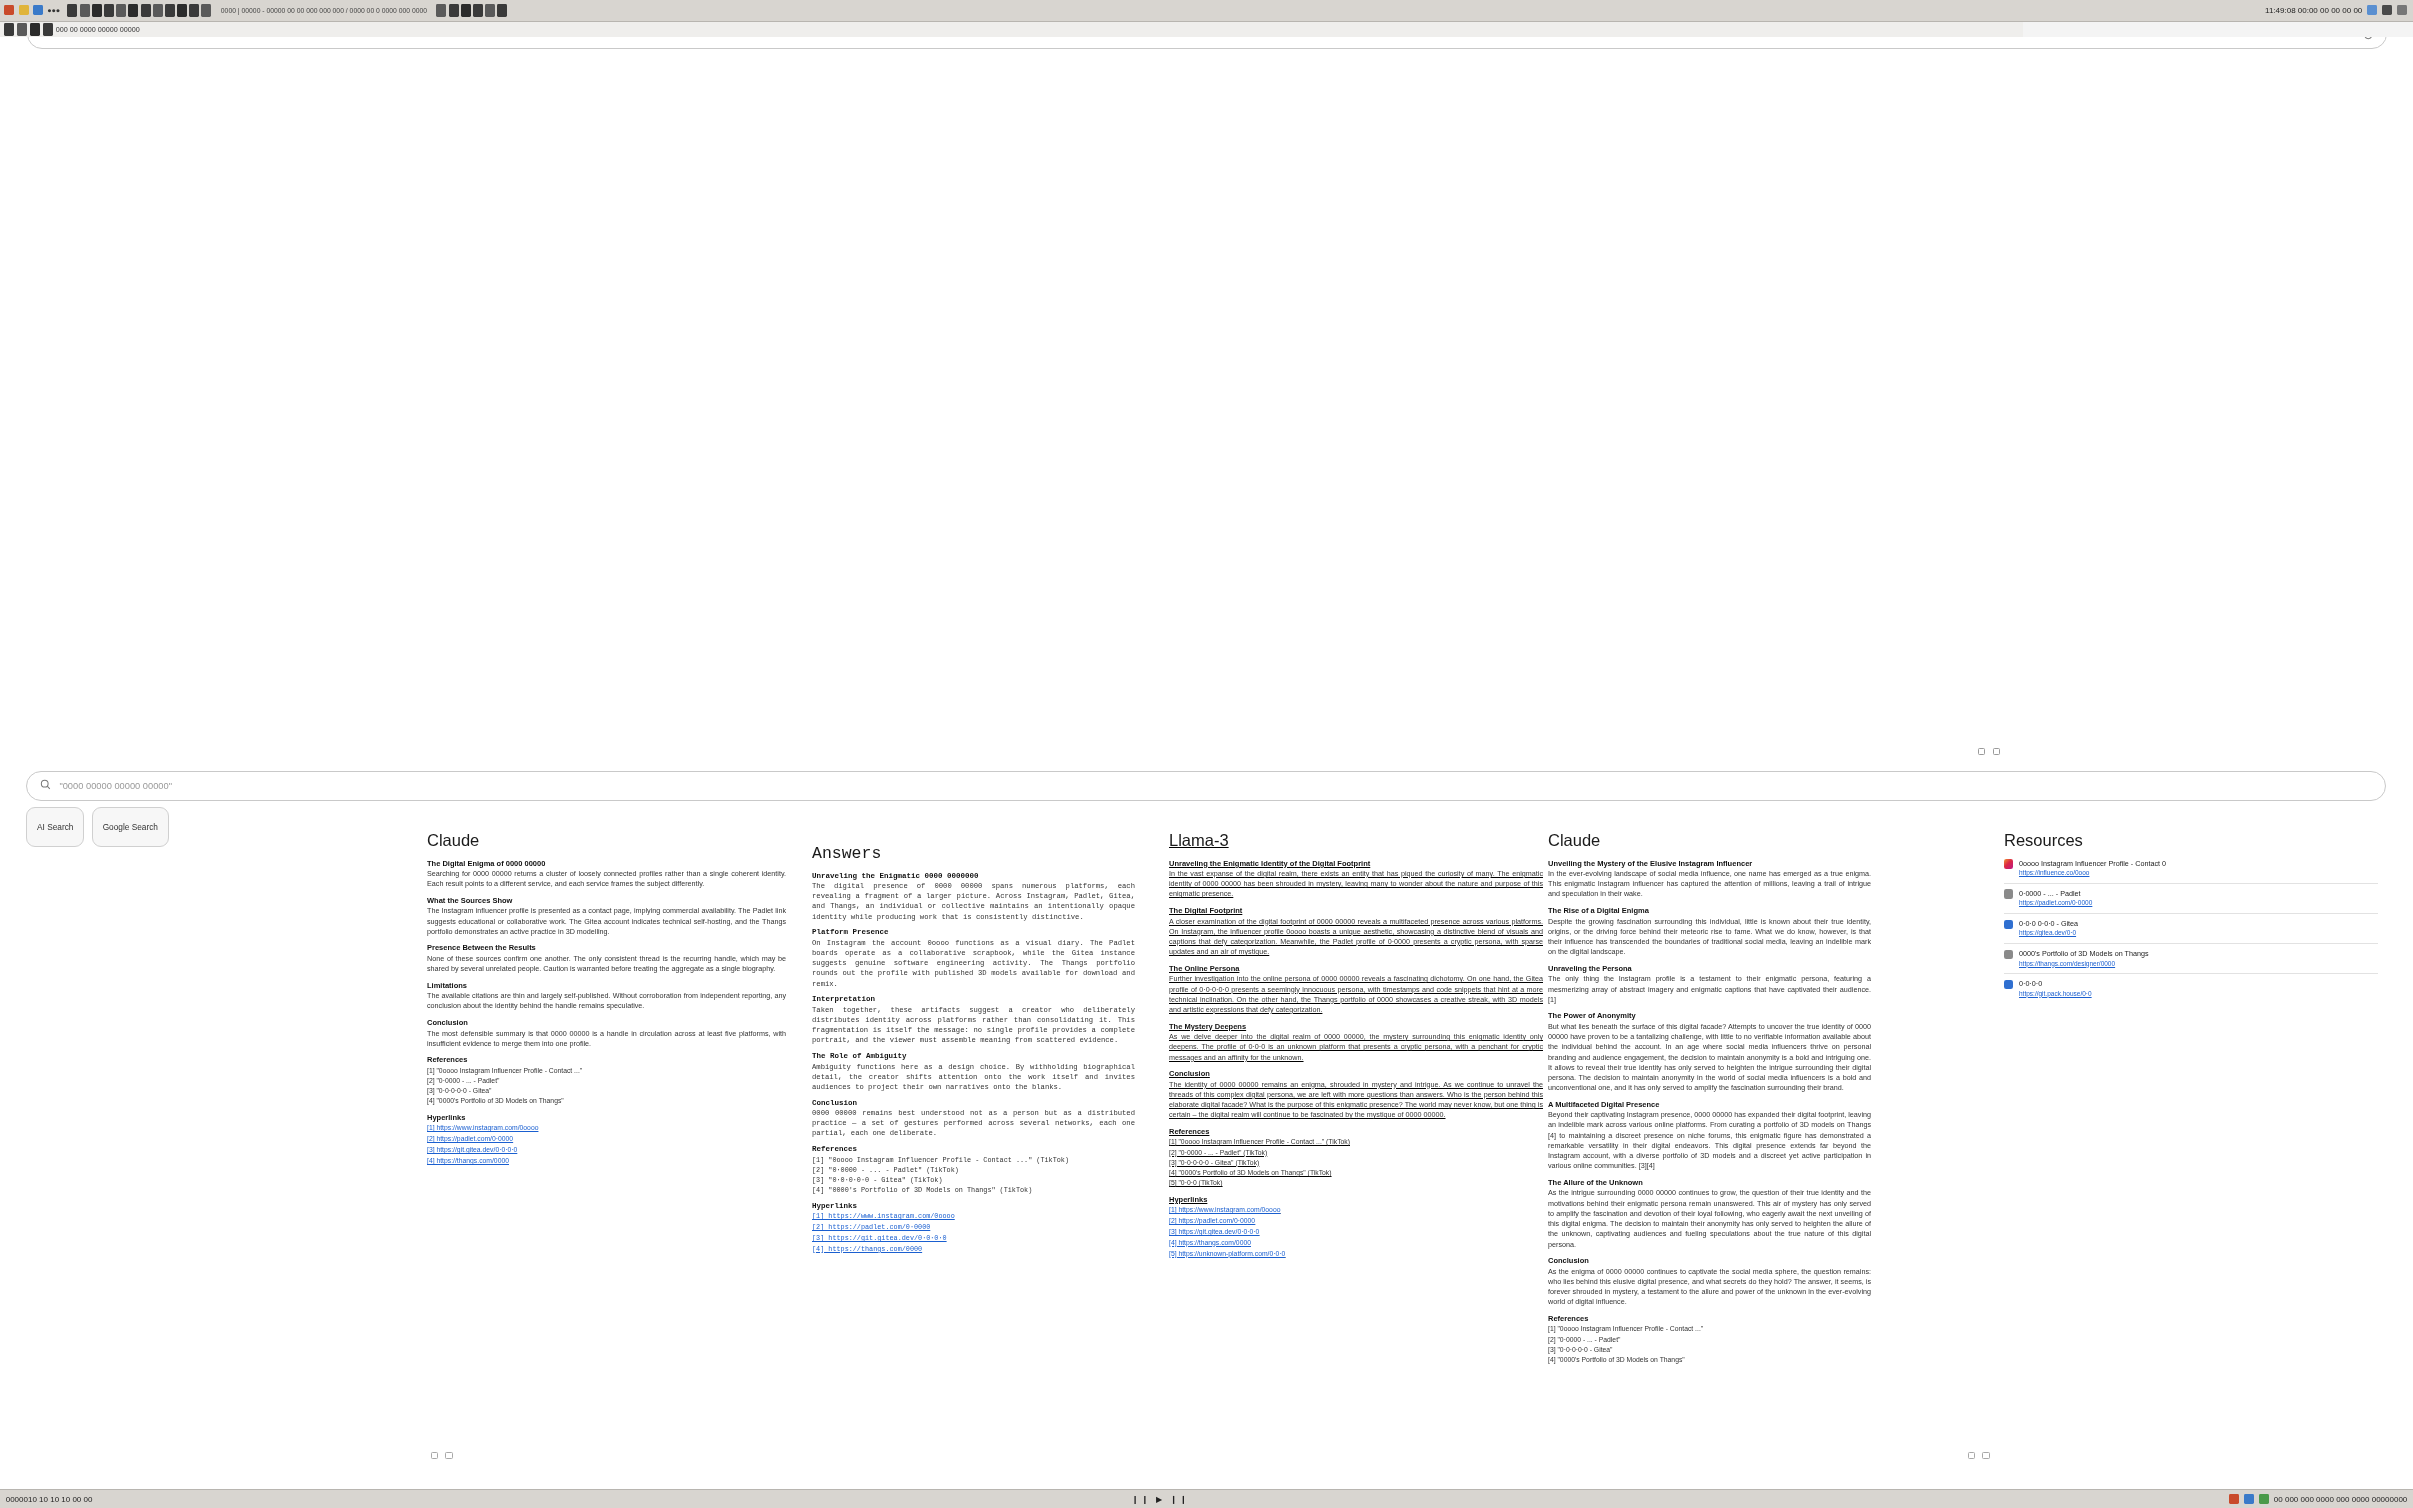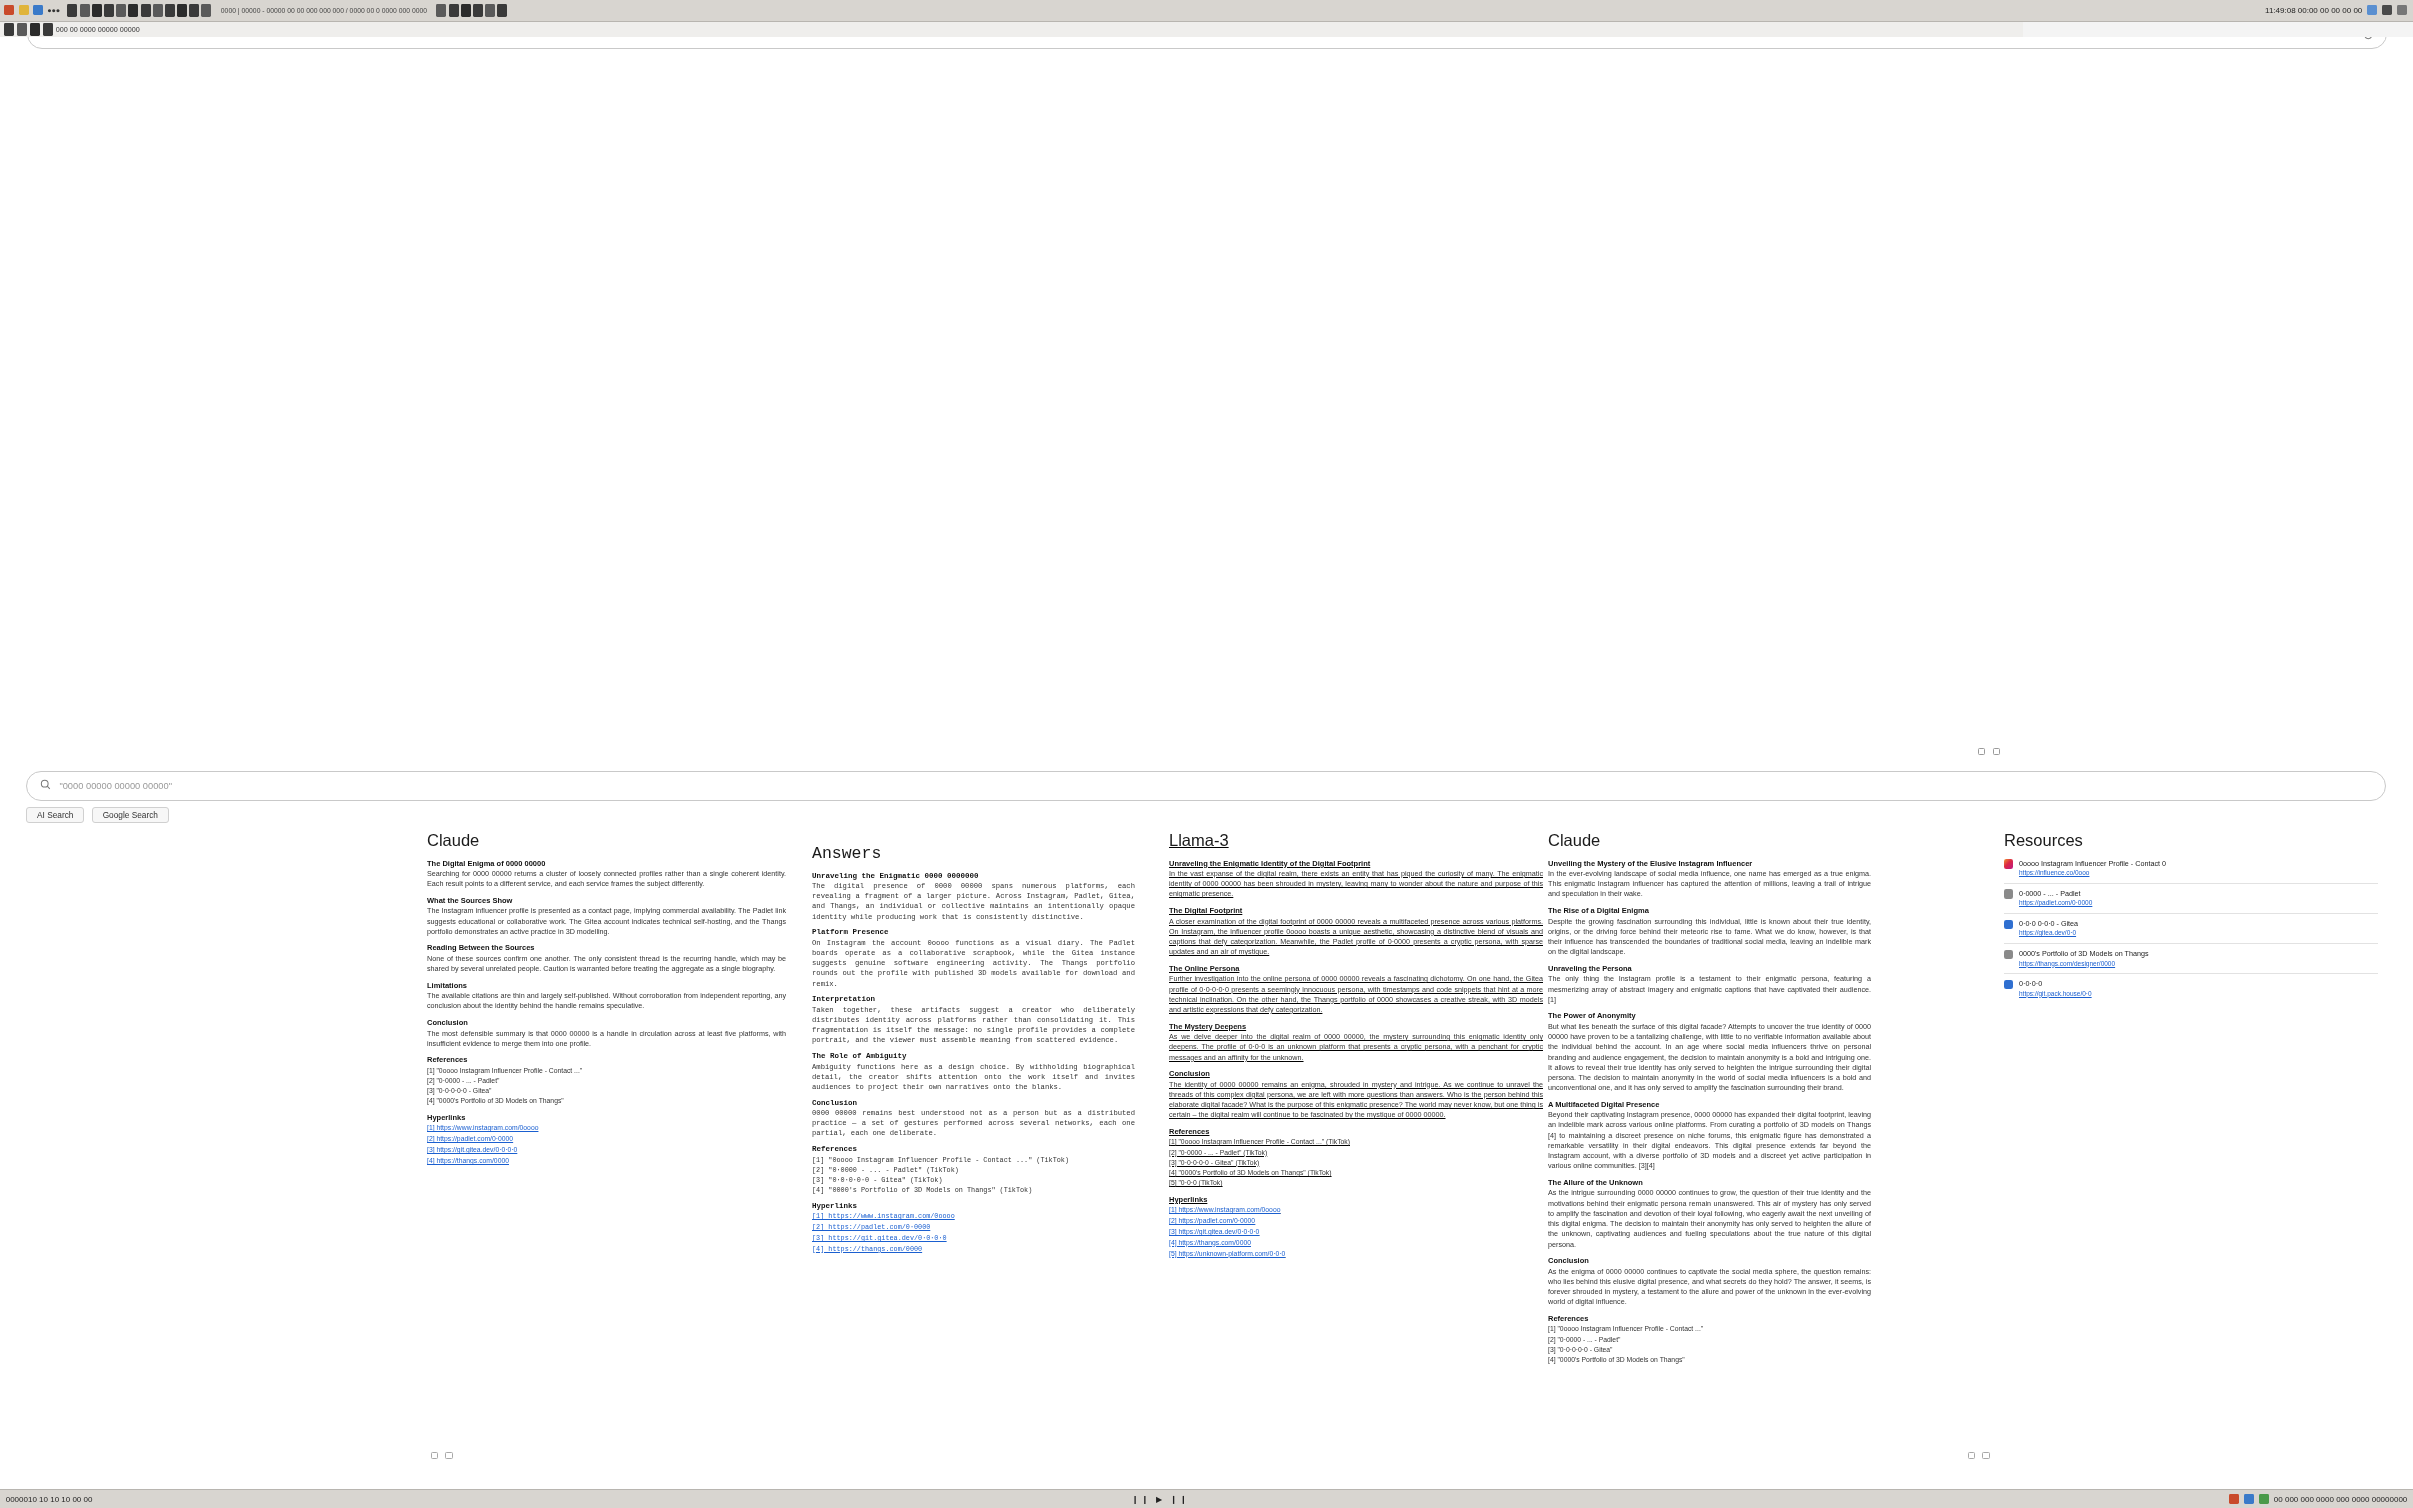--- a/index.html
+++ b/index.html
@@ -75,21 +75,21 @@
   .searchbox {
     height: 30px; border: 0.7px solid #c9c9c9; border-radius: 16px;
     background: #fff; display: flex; align-items: center;
     padding: 0 13px; gap: 8.6px; font-size: 9.3px; color: #555;
   }
   .searchbox .mag { flex: 0 0 auto; }
   .searchbox .sb-text { flex: 1; color: #9a9a9a; font-size: 9.3px; }
   .btnrow { display: flex; gap: 7.2px; margin-top: 6.5px; }
   .btn {
     border: 0.7px solid #d0d0d0; background: #f7f7f7;
-    border-radius: 3px; padding: 2px 10px;
+    border-radius: 9px; padding: 14px 10px;
     font-size: 8.3px; color: #333;
   }
 
   
   .cols { position: absolute; left: 0; top: 0; width: 2413px; }
   .col { position: absolute; top: 0; }
   .col h2.colhead {
     margin: 0 0 8.6px 0; font-size: 16.5px; font-weight: 400; color: #1a1a1a;
   }
   .sec-title { font-weight: bold; font-size: 7.5px; color: #111; margin: 6.5px 0 1.4px 0; }
@@ -282,21 +282,21 @@
 
       <div class="col" style="left:427px; top:69px; width:359px;">
         <h2 class="colhead">Claude</h2>
 
         <div class="sec-title">The Digital Enigma of 0000 00000</div>
         <p class="para">Searching for 0000 00000 returns a cluster of loosely connected profiles rather than a single coherent identity. Each result points to a different service, and each service frames the subject differently.</p>
 
         <div class="sec-title">What the Sources Show</div>
         <p class="para">The Instagram influencer profile is presented as a contact page, implying commercial availability. The Padlet link suggests educational or collaborative work. The Gitea account indicates technical self-hosting, and the Thangs portfolio demonstrates an active practice in 3D modelling.</p>
 
-        <div class="sec-title">Reading Between the Sources</div>
+        <div class="sec-title">Presence Between the Results</div>
         <p class="para">None of these sources confirm one another. The only consistent thread is the recurring handle, which may be shared by several unrelated people. Caution is warranted before treating the aggregate as a single biography.</p>
 
         <div class="sec-title">Limitations</div>
         <p class="para">The available citations are thin and largely self-published. Without corroboration from independent reporting, any conclusion about the identity behind the handle remains speculative.</p>
 
         <div class="sec-title">Conclusion</div>
         <p class="para">The most defensible summary is that 0000 00000 is a handle in circulation across at least five platforms, with insufficient evidence to merge them into one profile.</p>
 
         <div class="sec-title">References</div>
         <div class="reflist">

